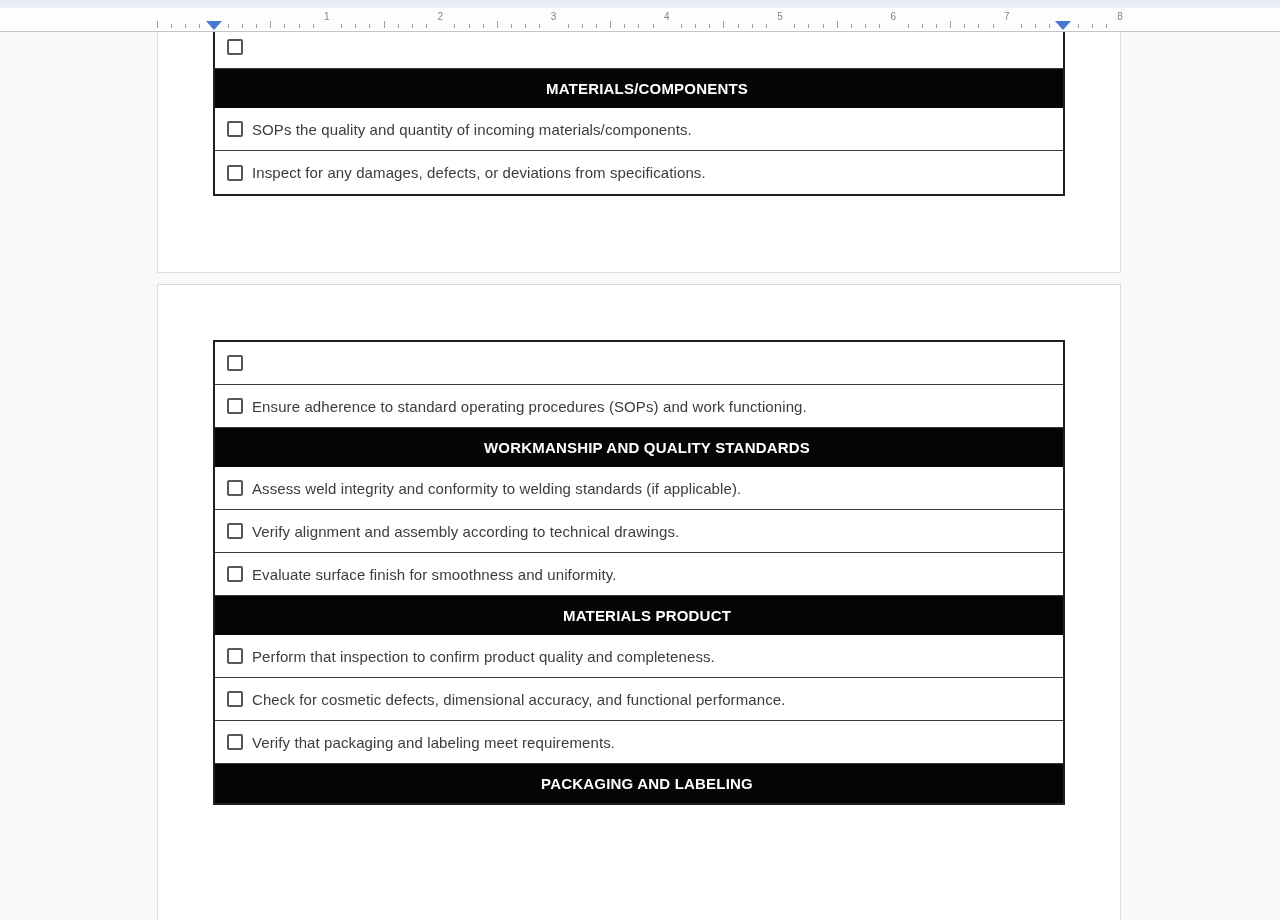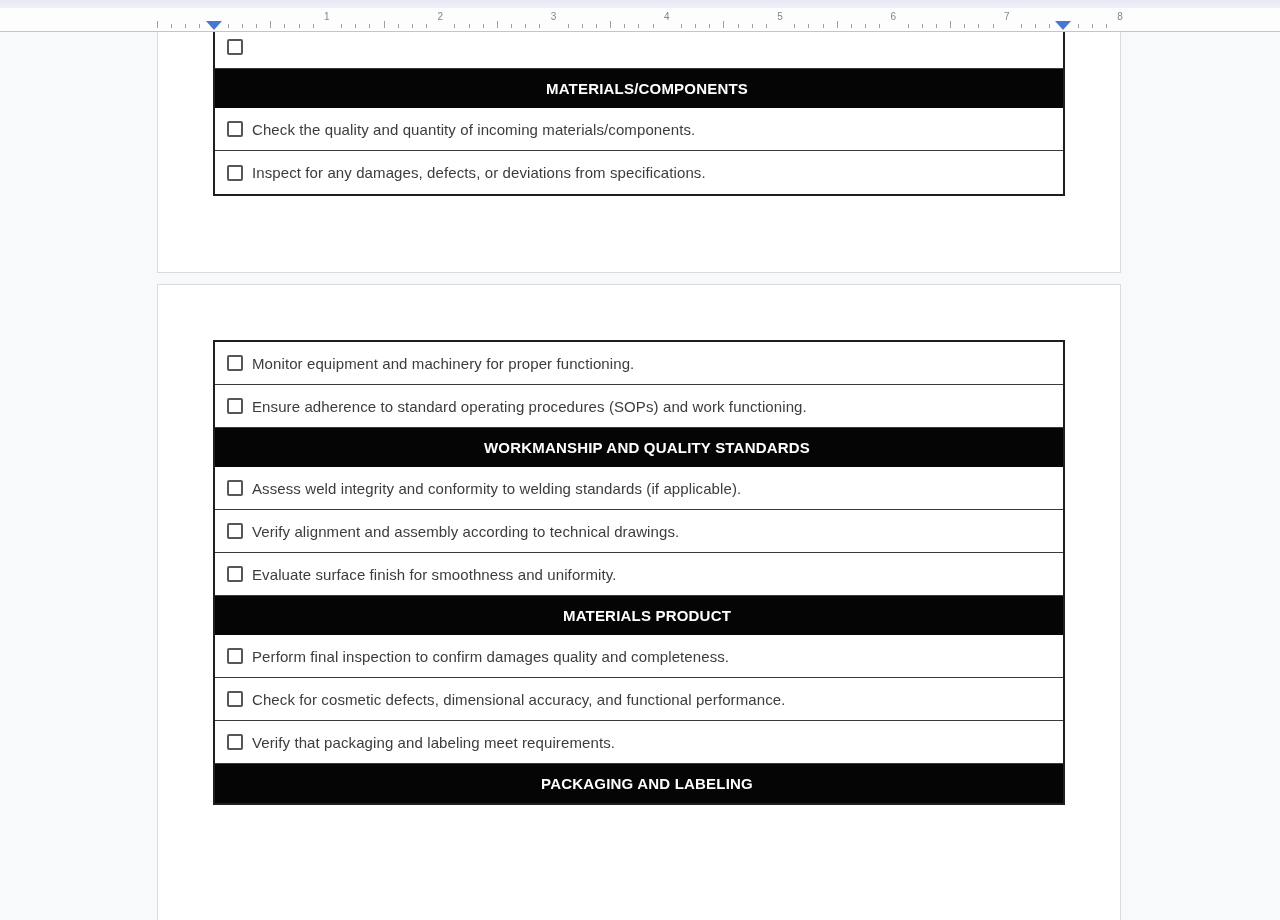--- a/index.html
+++ b/index.html
@@ -183,34 +183,33 @@
 <div class="page page-1">
   <div class="ctable t1">
       <div class="trow item">
         <span class="cb"></span>
       </div>
       <div class="trow header">
         <span class="hlbl">MATERIALS/COMPONENTS</span>
       </div>
       <div class="trow item">
         <span class="cb"></span>
-        <span class="lbl">Check the quality and quantity of incoming materials/components.</span>
+        <span class="lbl">SOPs the quality and quantity of incoming materials/components.</span>
       </div>
       <div class="trow item">
         <span class="cb"></span>
         <span class="lbl">Inspect for any damages, defects, or deviations from specifications.</span>
       </div>
     </div>
 </div>
 
 <div class="page page-2">
   <div class="ctable t2">
       <div class="trow item">
         <span class="cb"></span>
-        <span class="lbl">Monitor equipment and machinery for proper functioning.</span>
       </div>
       <div class="trow item">
         <span class="cb"></span>
         <span class="lbl">Ensure adherence to standard operating procedures (SOPs) and work functioning.</span>
       </div>
       <div class="trow header">
         <span class="hlbl">WORKMANSHIP AND QUALITY STANDARDS</span>
       </div>
       <div class="trow item">
         <span class="cb"></span>
@@ -222,21 +221,21 @@
       </div>
       <div class="trow item">
         <span class="cb"></span>
         <span class="lbl">Evaluate surface finish for smoothness and uniformity.</span>
       </div>
       <div class="trow header">
         <span class="hlbl">MATERIALS PRODUCT</span>
       </div>
       <div class="trow item">
         <span class="cb"></span>
-        <span class="lbl">Perform final inspection to confirm damages quality and completeness.</span>
+        <span class="lbl">Perform that inspection to confirm product quality and completeness.</span>
       </div>
       <div class="trow item">
         <span class="cb"></span>
         <span class="lbl">Check for cosmetic defects, dimensional accuracy, and functional performance.</span>
       </div>
       <div class="trow item">
         <span class="cb"></span>
         <span class="lbl">Verify that packaging and labeling meet requirements.</span>
       </div>
       <div class="trow header">

